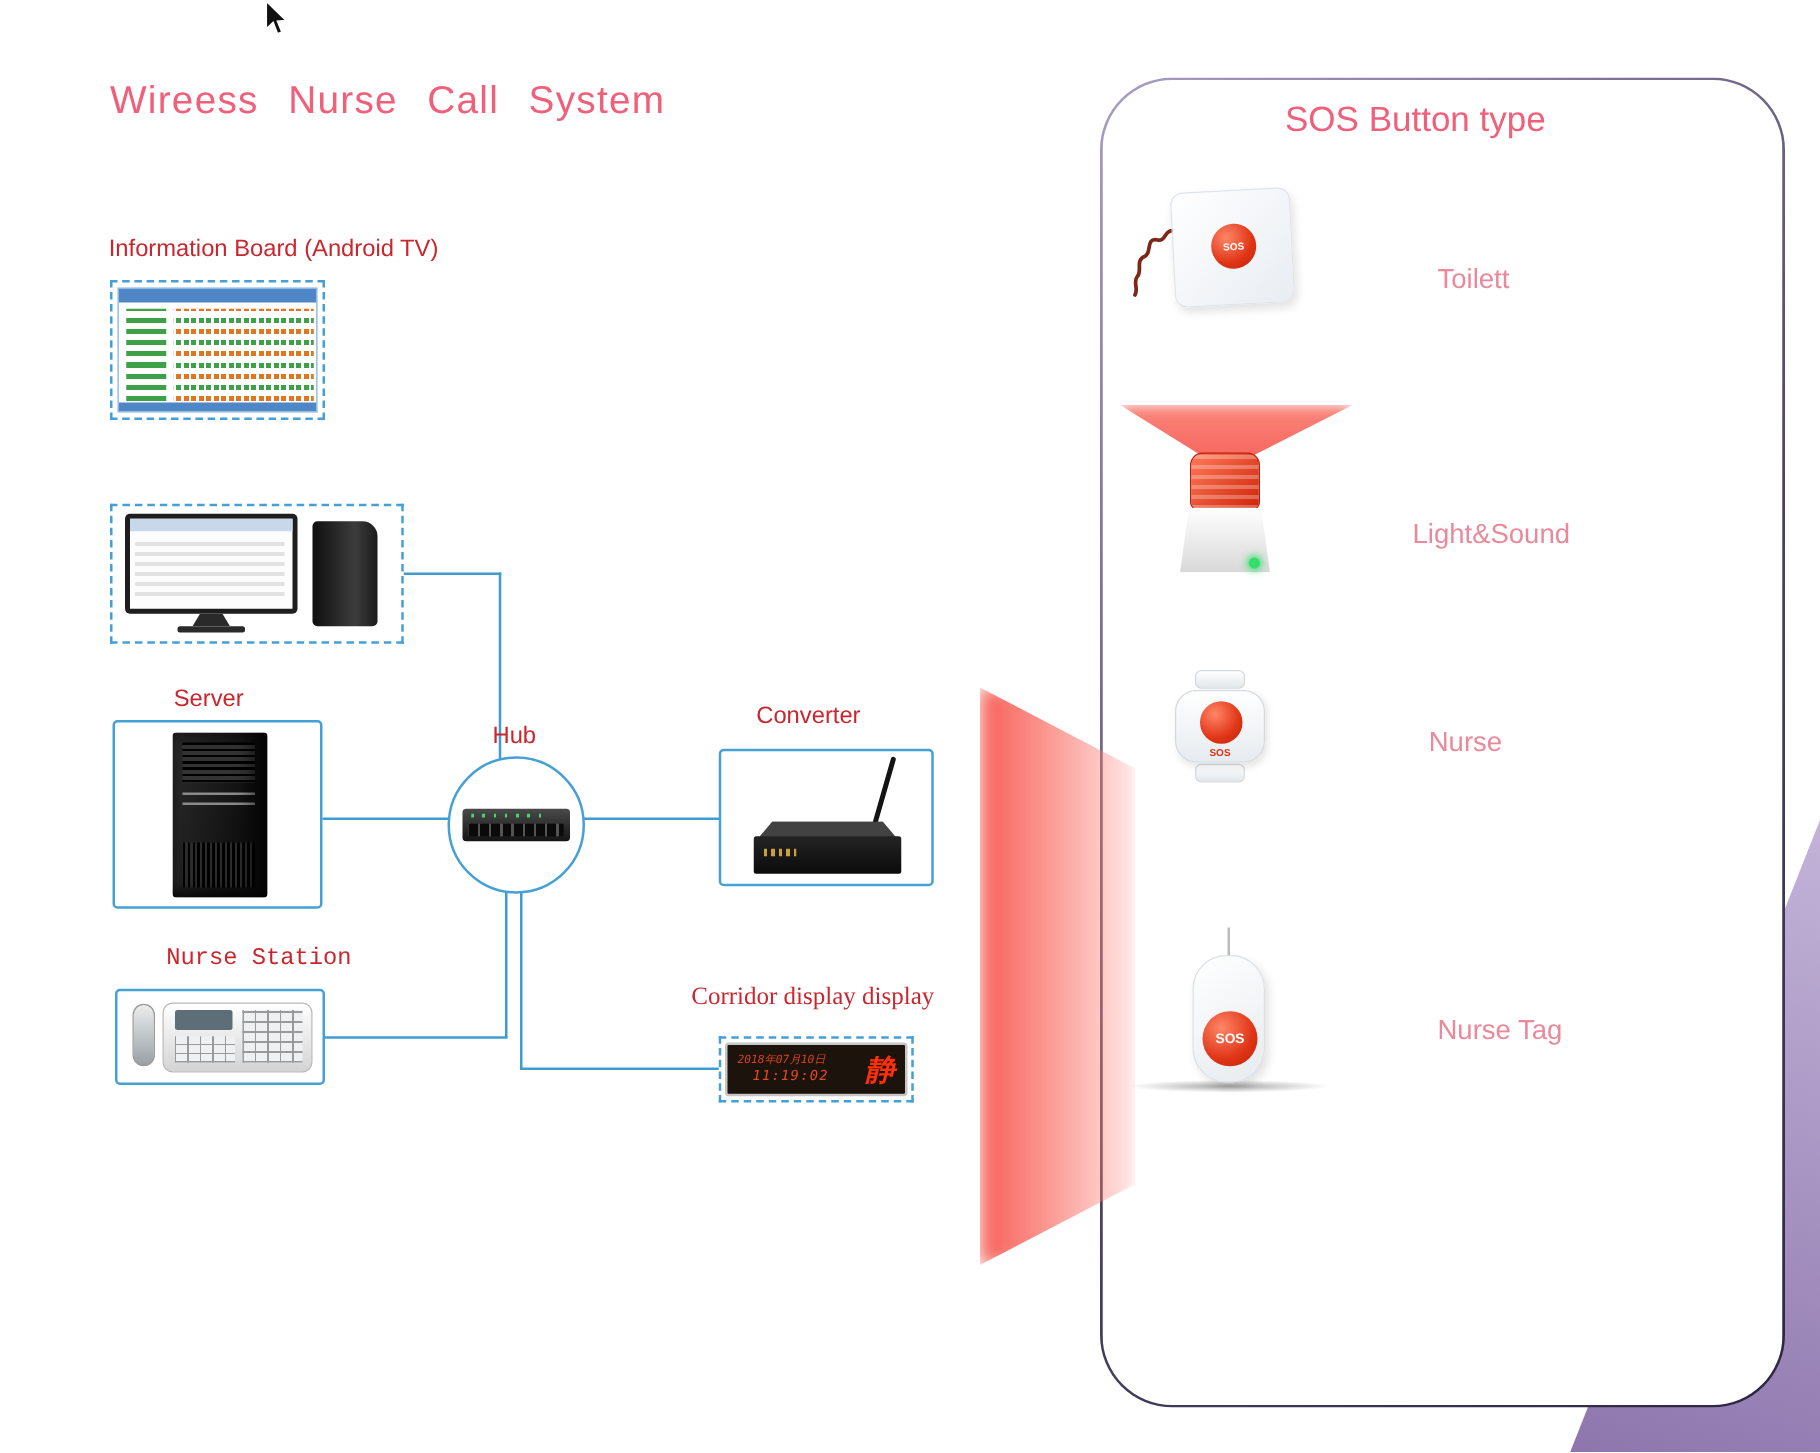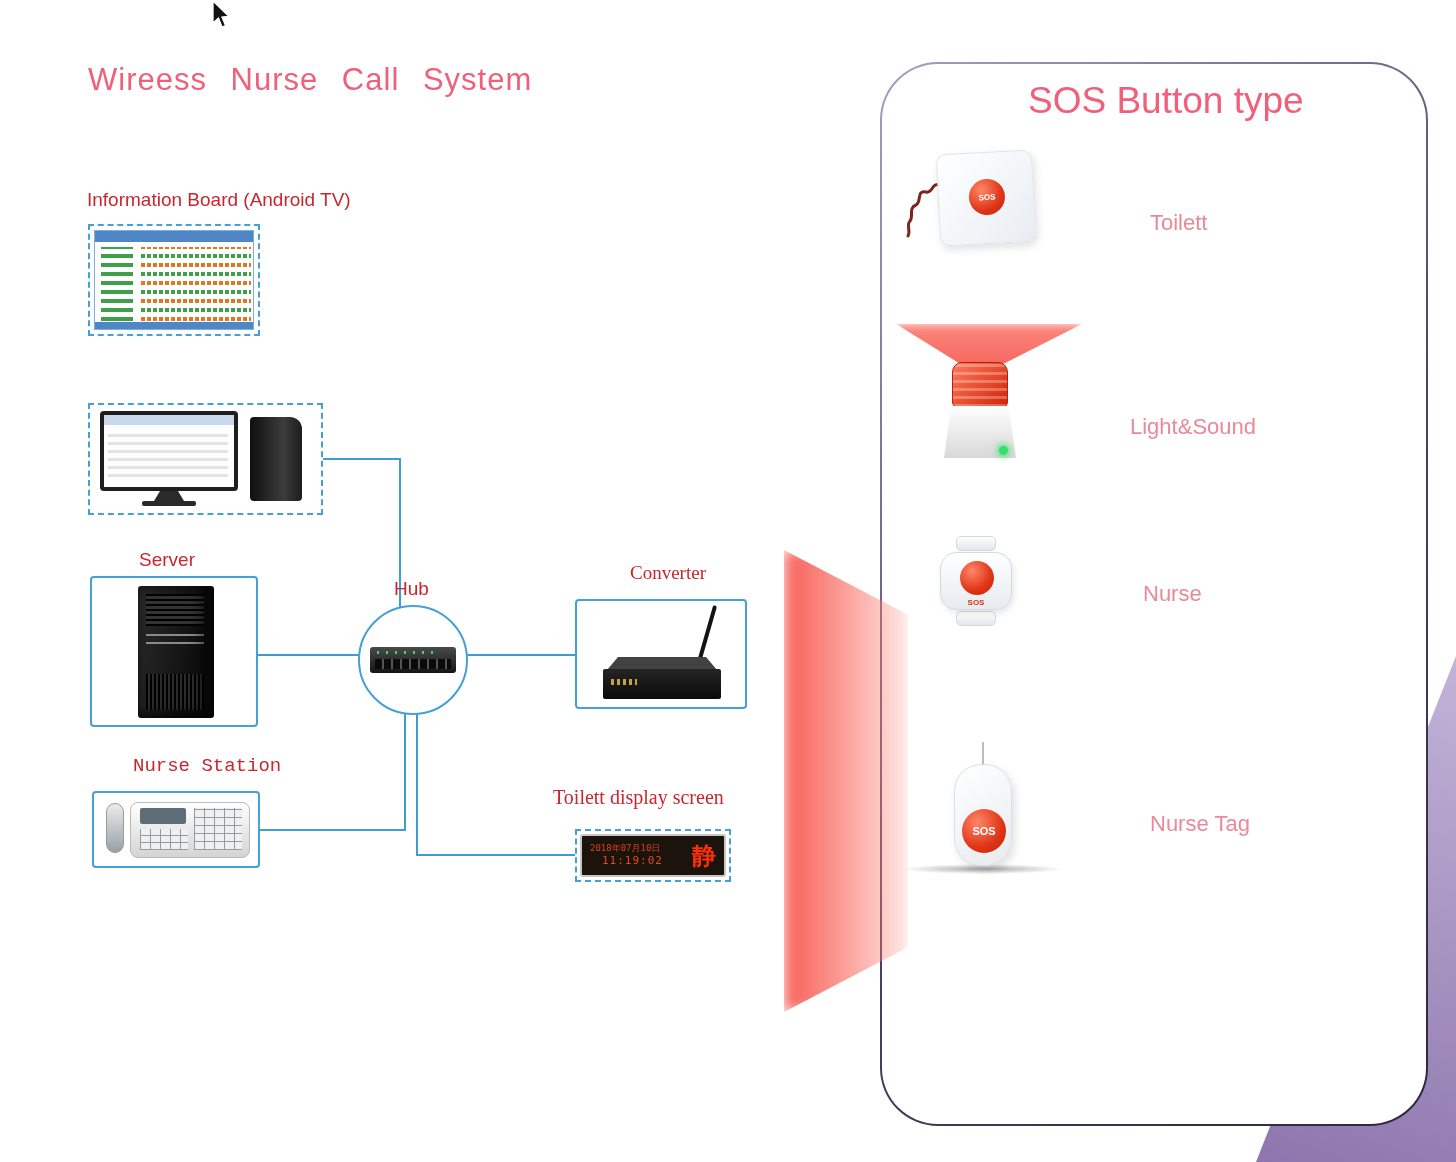--- a/index.html
+++ b/index.html
@@ -7,28 +7,28 @@
   body { font-family:"Liberation Sans", sans-serif; }
   .stage { position:relative; width:1456px; height:1162px; background:#fff; overflow:hidden; }
   .title {
     position:absolute; left:88px; top:62px;
     font-size:31px; font-weight:400; color:#f0607a;
     letter-spacing:1px; word-spacing:14px;
   }
   .dlabel { position:absolute; color:#c9262e; font-size:19px; z-index:5; }
   .serif  { font-family:"Liberation Serif", serif; font-size:20px; }
   .plabel { position:absolute; color:#e9899a; font-size:22px; z-index:5; }
-  .panel-title { position:absolute; left:1028px; top:80px; font-size:37px; color:#f0607a; z-index:5; }
+  .panel-title { position:absolute; left:1028px; top:80px; font-size:28px; color:#f0607a; z-index:5; }
 
   
   .wire { position:absolute; background:#3f9bd0; z-index:1; }
 
   
   .node { position:absolute; border:2px solid #45a0d6; background:#fff; z-index:2; }
-  .dashed { border-style:dashed; }
+  .dashed { border-style:dashed;font-style:italic; }
 
   
   .ib-screen{
     position:absolute; inset:4px; background:#fff; border:1px solid #7fb0dd;
     background-image:
       linear-gradient(#4f86c6,#4f86c6),
       linear-gradient(#4f86c6,#4f86c6),
       repeating-linear-gradient(0deg,#3fa04a 0 4px, rgba(0,0,0,0) 4px 9px),
       repeating-linear-gradient(90deg,#fff 0 2px, rgba(0,0,0,0) 2px 6px),
       repeating-linear-gradient(0deg,#e0761f 0 4px, rgba(0,0,0,0) 4px 9px, #3fa04a 9px 13px, rgba(0,0,0,0) 13px 18px);
@@ -170,23 +170,23 @@
 
   <svg class="cursor" width="24" height="30" viewBox="0 0 24 30">
     <path d="M7 1 L7 23 L12.5 18 L16 27 L19.5 25.5 L16 17 L23 16.5 Z" fill="#111" stroke="#fff" stroke-width="1.3"></path>
   </svg>
 
   <div class="title">Wireess Nurse Call System</div>
 
   <div class="dlabel" style="left:87px;top:189px;">Information Board (Android TV)</div>
   <div class="dlabel" style="left:139px;top:549px;">Server</div>
   <div class="dlabel" style="left:394px;top:578px;text-align:right;">Hub</div>
-  <div class="dlabel" style="left:630px;top:562px;font-family:Liberation Serif, serif;">Converter</div>
+  <div class="dlabel" style="left:605px;top:562px;">Converter</div>
   <div class="dlabel" style="left:133px;top:755px;font-family:Liberation Mono, monospace;">Nurse Station</div>
-  <div class="dlabel serif" style="left:553px;top:786px;">Toilett display screen</div>
+  <div class="dlabel serif" style="left:553px;top:786px;">Corridor display display</div>
 
   <div class="wire" style="left:322px;top:458px;width:79px;height:2px;"></div>
   <div class="wire" style="left:399px;top:458px;width:2px;height:149px;"></div>
   <div class="wire" style="left:258px;top:654px;width:102px;height:2px;"></div>
   <div class="wire" style="left:466px;top:654px;width:110px;height:2px;"></div>
   <div class="wire" style="left:404px;top:713px;width:2px;height:117px;"></div>
   <div class="wire" style="left:260px;top:829px;width:146px;height:2px;"></div>
   <div class="wire" style="left:416px;top:713px;width:2px;height:143px;"></div>
   <div class="wire" style="left:416px;top:854px;width:160px;height:2px;"></div>
 

